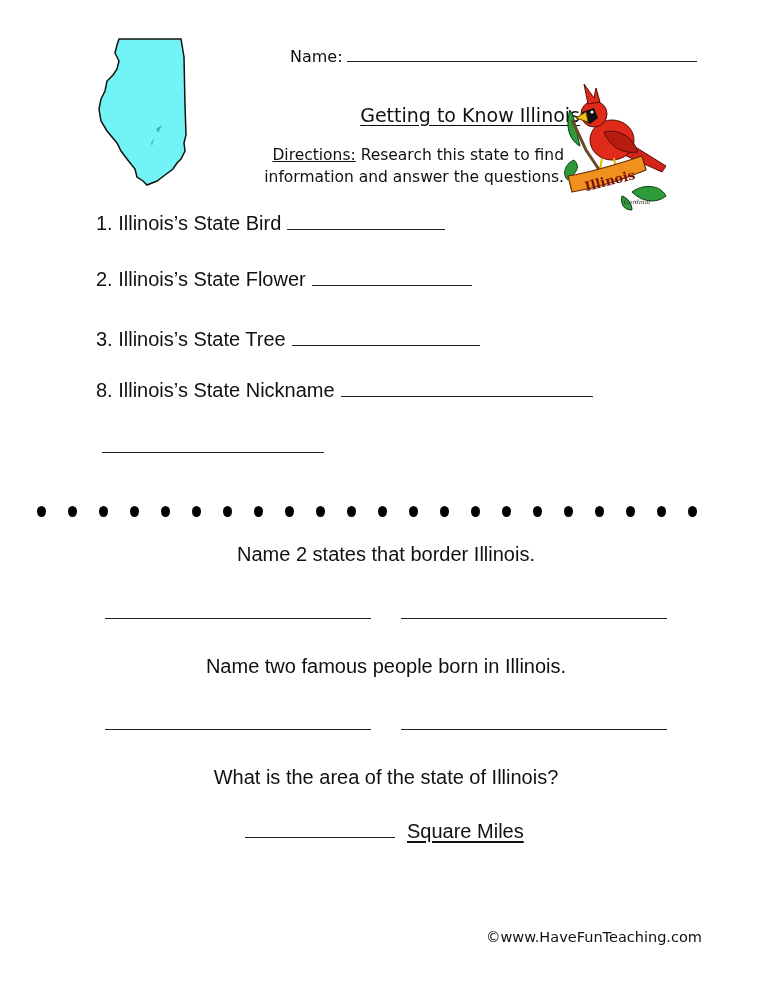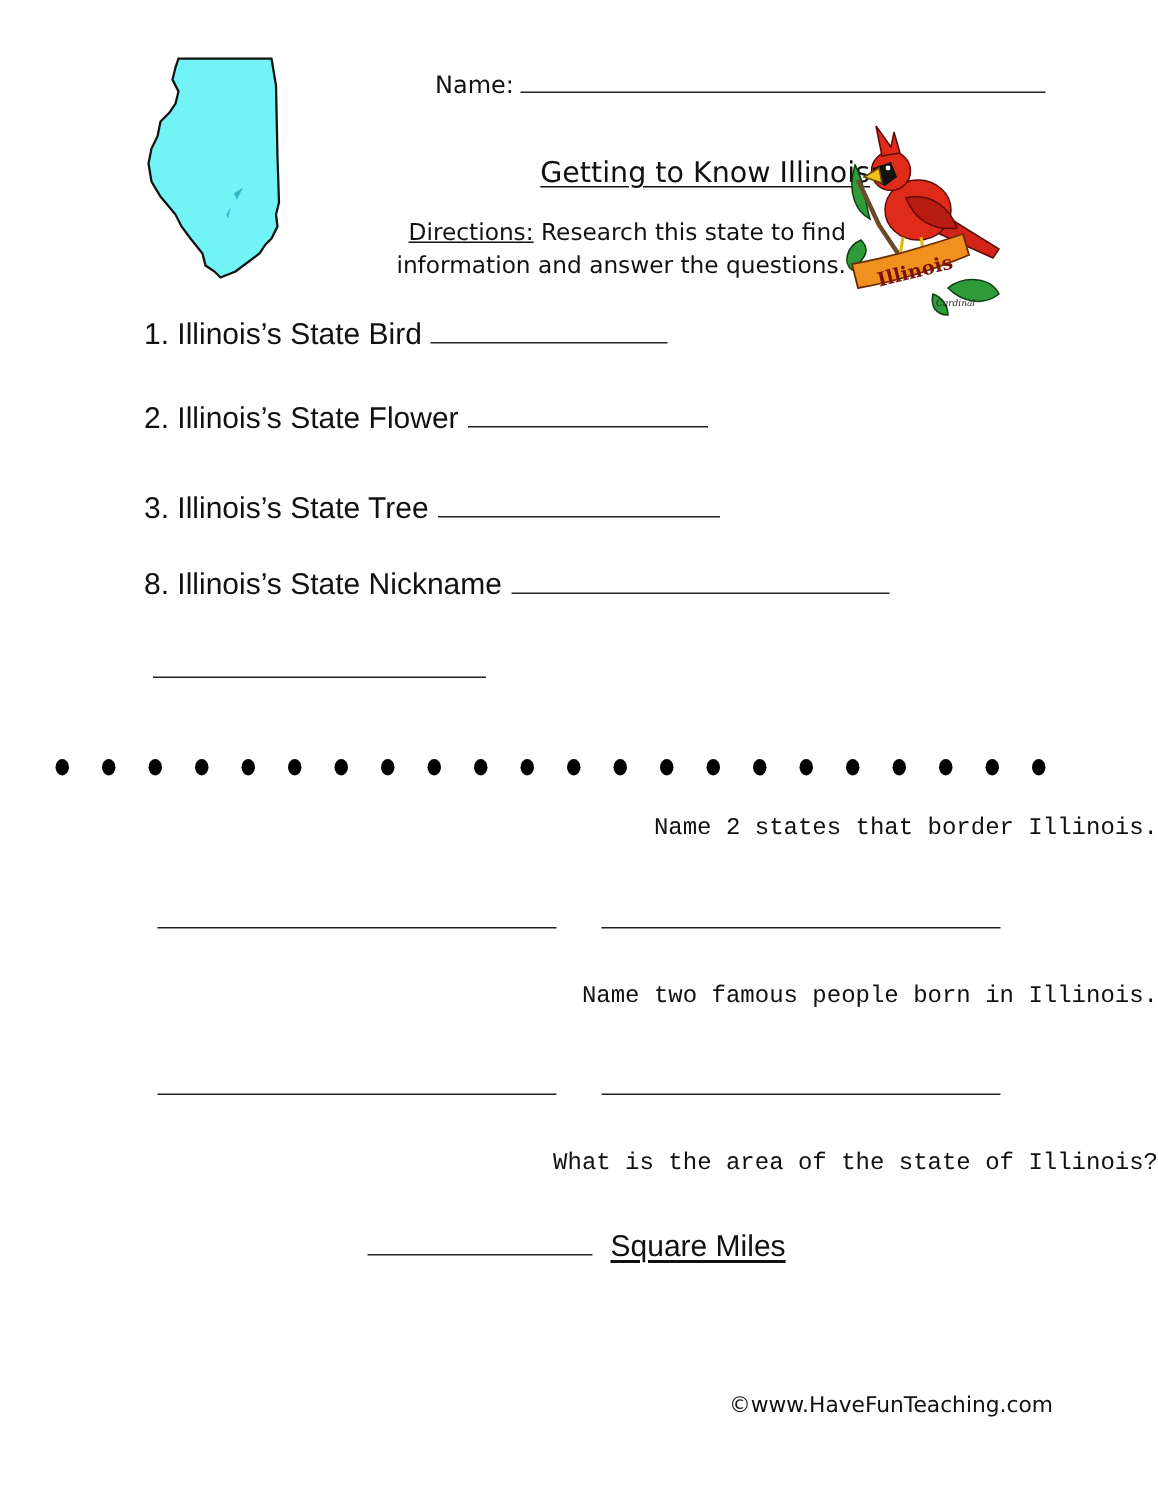--- a/index.html
+++ b/index.html
@@ -17,21 +17,21 @@
     .title { left: 200px; width: 380px; top: 104px; text-align: right; font-size: 19px; text-decoration: underline; text-underline-offset: 3px; }
     .directions { left: 184px; width: 380px; top: 130px; text-align: right; font-size: 15.5px; line-height: 22px; margin-top: 14px; }
     .directions .dlabel { text-decoration: underline; }
 
     .q { left: 96px; font-size: 20px; white-space: nowrap; }
     .q .blank { display: inline-block; border-bottom: 1.5px solid #222; height: 16px; margin-left: 6px; }
 
     .dots { left: 37px; top: 506px; width: 660px; display: flex; justify-content: space-between; }
     .dot { width: 9px; height: 11px; border-radius: 50%; background: #000; }
 
-    .center-q { left: 0; width: 772px; text-align: right; font-size: 16px; font-family: Liberation Mono, monospace; }
+    .center-q { left: 0; width: 772px; text-align: center; font-size: 20px; }
     .line { height: 0; border-bottom: 1.5px solid #222; }
 
     .area-ans { left: 245px; top: 820px; font-size: 20px; white-space: nowrap; }
     .area-ans .blank { display: inline-block; width: 150px; border-bottom: 1.5px solid #222; height: 16px; }
     .area-ans .unit { text-decoration: underline; text-underline-offset: 3px; margin-left: 12px; }
 
     .footer { left: 486px; top: 929px; font-size: 14.5px; }
   </style>
 </head>
 <body>

